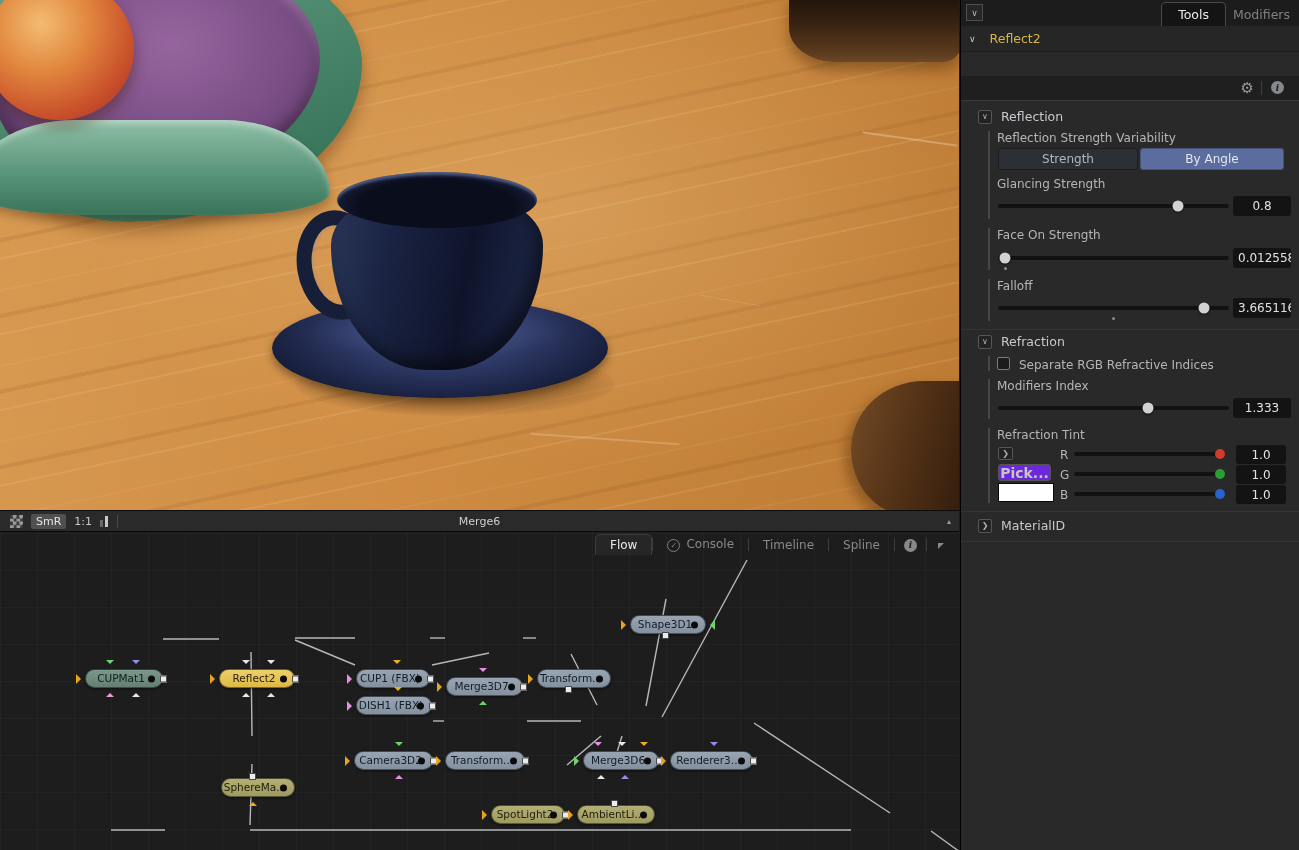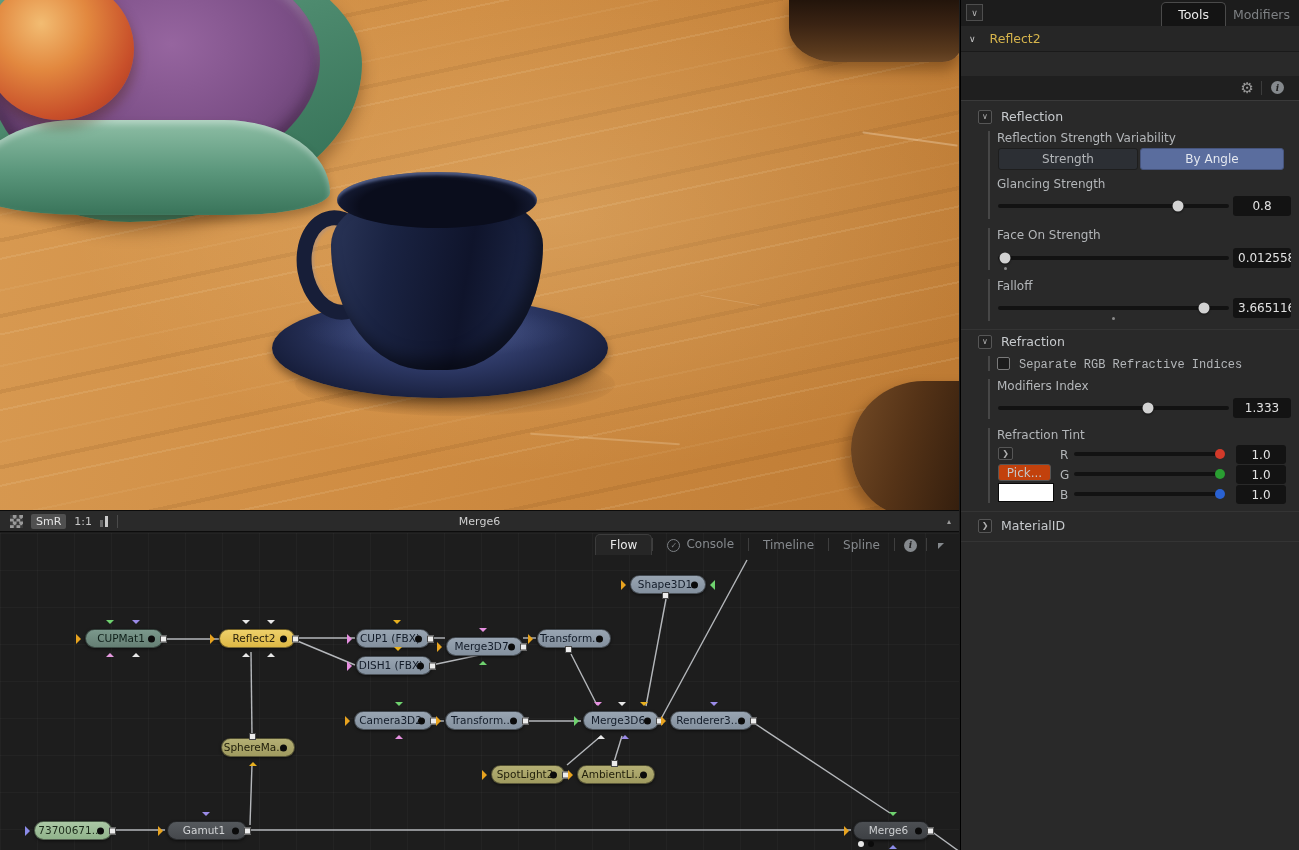--- a/index.html
+++ b/index.html
@@ -99,21 +99,21 @@
     font-size:9px; font-weight:bold; font-family:"DejaVu Serif",serif; font-style:italic; }
   .bubble-icon { position:relative; width:13px; height:9px; background:#85898d; border-radius:3px; }
   .bubble-icon::after { content:""; position:absolute; left:2px; bottom:-4px;
     border:3px solid transparent; border-top-color:#85898d; border-left-color:#85898d; }
   #flow-tabs .icon-cell { padding:0 9px; }
 
   #wires { position:absolute; left:0; top:0; width:959px; height:317px; }
 
   .node { position:absolute; height:19px; border-radius:10px; display:flex; align-items:center;
     justify-content:center; font-size:10.5px; padding:0 14px 1px 8px; white-space:nowrap;
-    border:1px solid rgba(0,0,0,.5); box-shadow:0 1px 3px rgba(0,0,0,.55); z-index:3; }
+    border:1px solid rgba(0,0,0,.5); box-shadow:0 1px 3px rgba(0,0,0,.55); z-index:3;margin-top:40px; }
   .n-slate  { background:linear-gradient(#99a5b2,#83909e); color:#131c29; }
   .n-gold   { background:linear-gradient(#eed06a,#ddb845); color:#2b230d; }
   .n-teal   { background:linear-gradient(#7b988c,#657f74); color:#0f1f19; }
   .n-olive  { background:linear-gradient(#b4af74,#9f9a5f); color:#23210c; }
   .n-green  { background:linear-gradient(#abc8a5,#90b38b); color:#1b2a19; }
   .n-dark   { background:linear-gradient(#55595d,#45484c); color:#d2d4d6; }
   .n-darker { background:linear-gradient(#4c4f53,#3e4145); color:#cdcfd1; }
 
   .ndot { position:absolute; right:7px; top:50%; transform:translateY(-50%);
     width:7px; height:7px; border-radius:50%; background:#0b0b0b; }
@@ -197,23 +197,23 @@
 
   .rgb-label { position:absolute; left:99px; width:12px; color:#b3b6b9; font-size:12px; }
   .rgb-slider { position:absolute; left:113px; width:151px; height:4px; background:#121212; border-radius:2px; }
   .rgb-slider .thumb { position:absolute; top:50%; transform:translate(-50%,-50%);
     width:10px; height:10px; border-radius:50%; }
   .rgb-val { position:absolute; left:275px; width:50px; height:19px; background:#131313; border-radius:3px;
     color:#e2e2e2; font-size:12px; display:flex; align-items:center; justify-content:center; }
   .expand-btn { position:absolute; left:37px; width:15px; height:13px; border:1px solid #565656;
     background:#232323; color:#b0b0b0; font-size:8px; display:flex; align-items:center;
     justify-content:center; border-radius:2px; }
-  #pick-btn { position:absolute; left:37px; top:464px; width:53px; height:17px; background:#c2410c;
-    border:1px solid #555; border-radius:3px; color:#c5c5c5; font-size:12px;
-    display:flex; align-items:center; justify-content:center; }
+  #pick-btn { position:absolute; left:37px; top:464px; width:53px; height:17px; background:#6d28d9;
+    border:1px solid #555; border-radius:3px; color:#c5c5c5; font-size:14px;
+    display:flex; align-items:center; justify-content:center;font-weight:bold; }
   #tint-swatch { position:absolute; left:37px; top:483px; width:56px; height:19px; background:#fff;
     border:1px solid #0a0a0a; }
   .hr { position:absolute; left:0; width:339px; height:1px; background:#343434; }
 </style>
 </head>
 <body>
 
 <div id="app">
 
   <div id="viewport">
@@ -489,21 +489,21 @@
 
     <div class="hr" style="top:329px;"></div>
 
     <div class="sec-head" style="left:17px; top:334px;">
       <span class="fold-box">∨</span>
       <span>Refraction</span>
     </div>
 
     <div class="guide" style="top:356px; height:15px;"></div>
     <span class="checkbox" style="left:36px; top:357px;"></span>
-    <span class="ctl-label" style="left:58px; top:358px;font-family:Liberation Mono, monospace;">Separate RGB Refractive Indices</span>
+    <span class="ctl-label" style="left:58px; top:358px;">Separate RGB Refractive Indices</span>
 
     <div class="guide" style="top:379px; height:40px;"></div>
     <span class="ctl-label" style="top:379px;">Modifiers Index</span>
     <div class="slider" style="top:406px;">
       <span class="thumb" style="left:65%;"></span>
     </div>
     <span class="valbox" style="top:398px;">1.333</span>
 
     <div class="guide" style="top:428px; height:75px;"></div>
     <span class="ctl-label" style="top:428px;">Refraction Tint</span>

